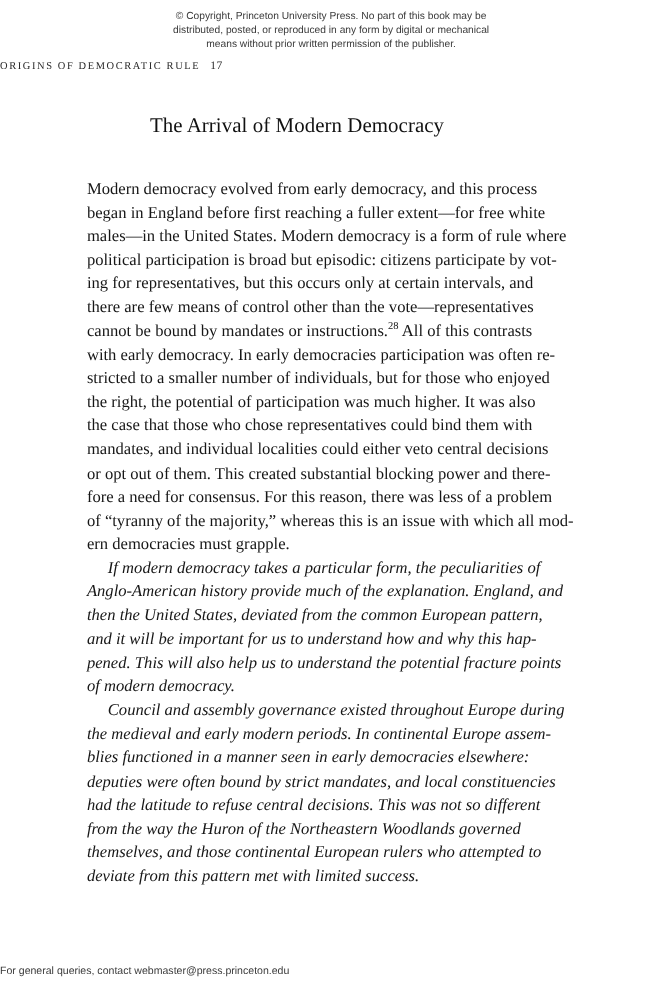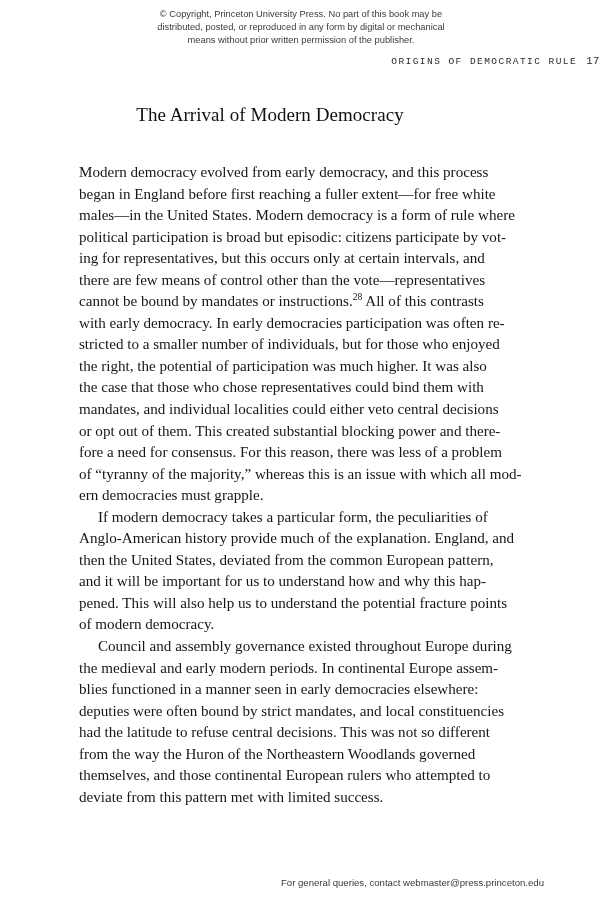--- a/index.html
+++ b/index.html
@@ -41,22 +41,22 @@
     display: block;
     white-space: nowrap;
   }
 
   
   .running-head {
     position: absolute;
     top: 55px;
     left: 0;
     width: 600px;
-    text-align: right;
-    font-family: Liberation Mono, monospace;
+    text-align: left;
+    font-family: Liberation Serif, serif;
     font-size: 9.5px;
     letter-spacing: 1.45px;
     color: #2b2b2b;
     white-space: nowrap;
   }
   .running-head .rh-title {
     text-transform: uppercase;
   }
   .running-head .rh-folio {
     margin-left: 9px;
@@ -90,20 +90,21 @@
     text-justify: inter-word;
     color: #161616;
     hyphens: none;
     margin-top: 38px;
   }
   .body-column p {
     margin: 0;
   }
   .body-column p + p {
     text-indent: 0;
+    font-style: italic;
   }
   
   .tline {
     display: block;
     white-space: nowrap;
   }
   .tline.justified {
     display: flex;
     justify-content: space-between;
   }
@@ -119,21 +120,21 @@
     vertical-align: super;
     line-height: 0;
   }
 
   
   .page-footer {
     position: absolute;
     bottom: 18px;
     left: 0;
     width: 544px;
-    text-align: right;
+    text-align: left;
     font-family: "Liberation Sans", "DejaVu Sans", sans-serif;
     font-size: 9.6px;
     color: #3a3a3a;
     white-space: nowrap;
   }
 </style>
 </head>
 <body>
 
 <div class="page">

